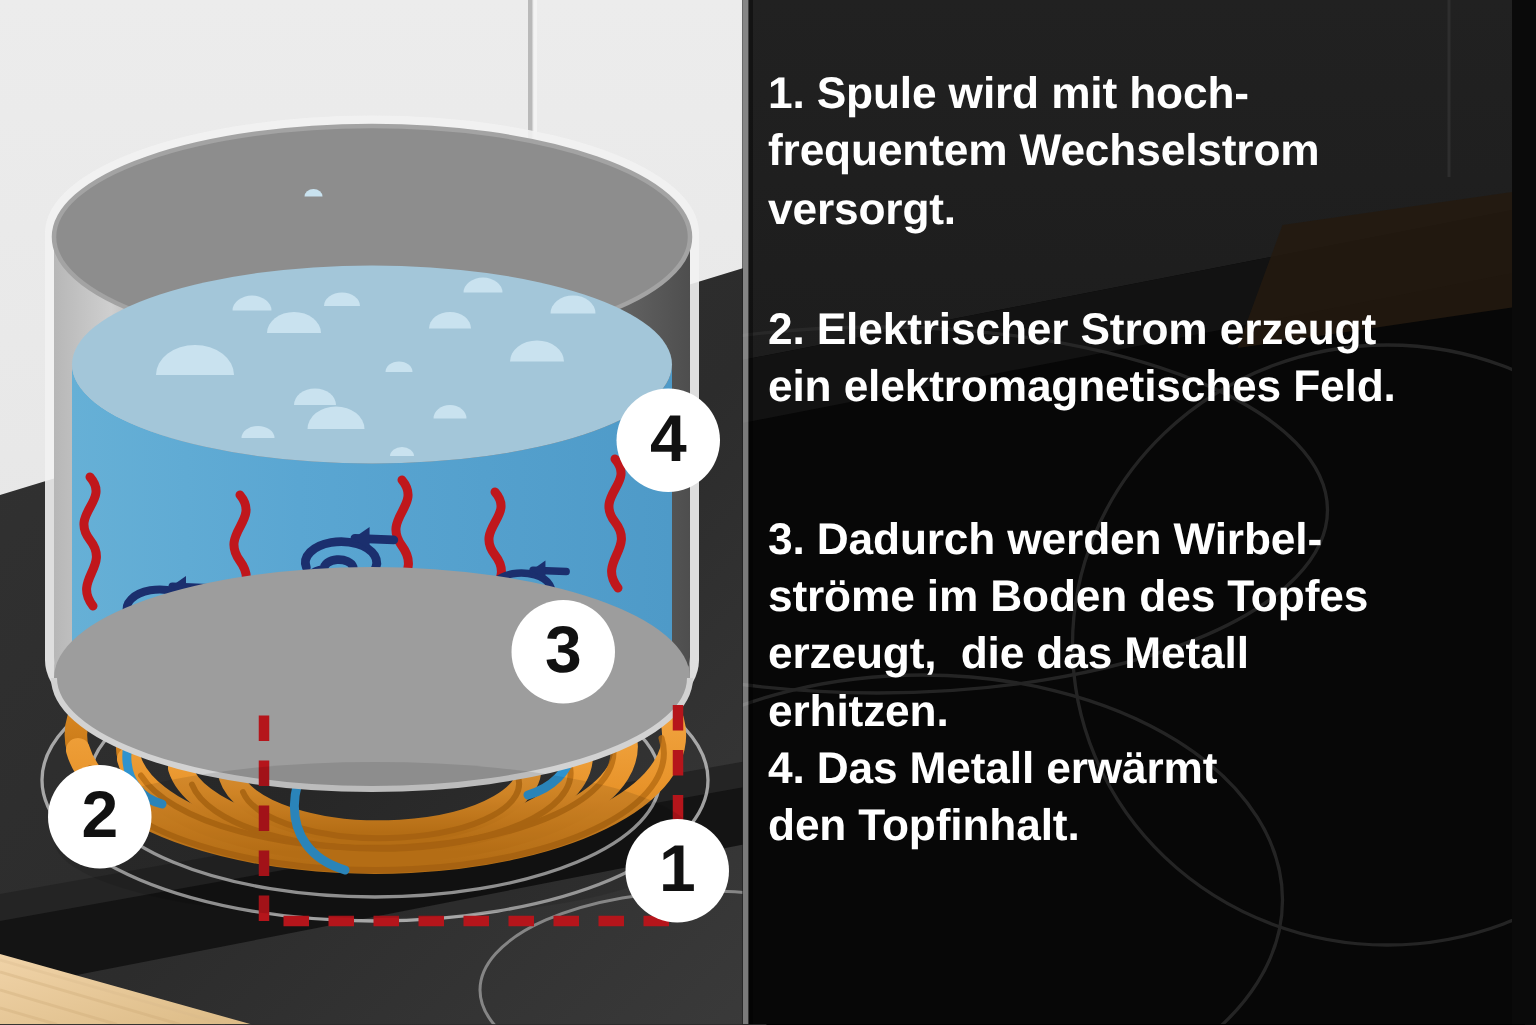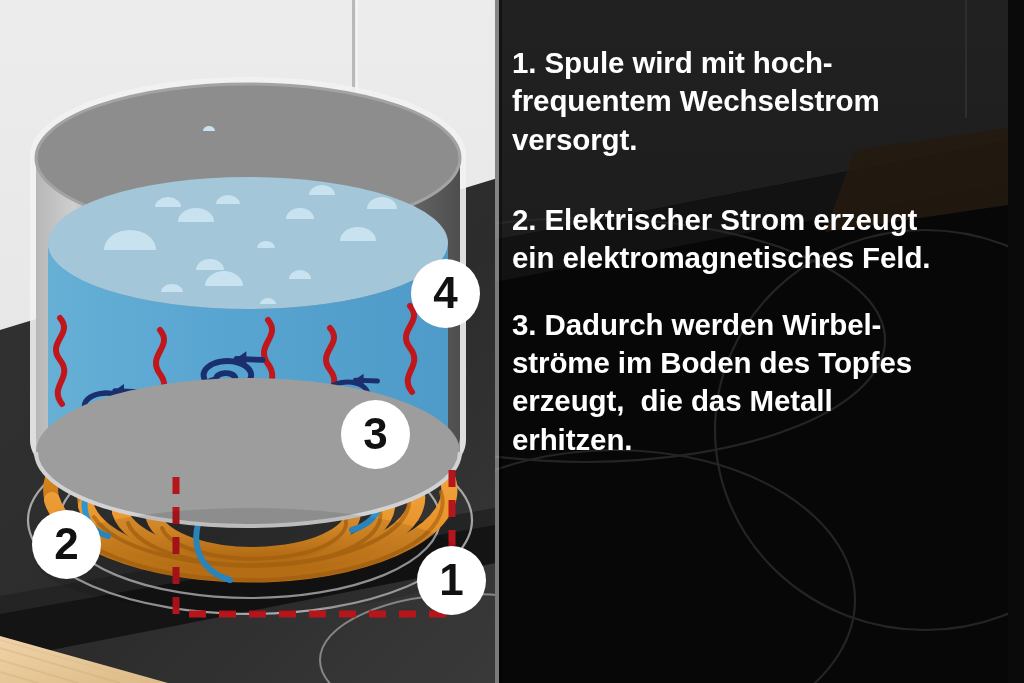--- a/index.html
+++ b/index.html
@@ -45,21 +45,21 @@
   }
   .step {
     color: #ffffff;
     font-size: 29.5px;
     font-weight: bold;
     line-height: 1.30;
     letter-spacing: -0.1px;
     white-space: pre-wrap;
   }
   .step-1 { margin-bottom: 42px; }
-  .step-2 { margin-bottom: 28px; }
+  .step-2 { margin-bottom: 63px; }
   .step-3 { }
   .step-4 { margin-bottom: 0; }
 
   
   .badge {
     position: absolute;
     border-radius: 50%;
     background: #ffffff;
     color: #111111;
     display: flex;
@@ -298,16 +298,18 @@
     <div class="steps">
       <div class="step step-1">1. Spule wird mit hoch-
 frequentem Wechselstrom
 versorgt.</div>
       <div class="step step-2">2. Elektrischer Strom erzeugt
 ein elektromagnetisches Feld.</div>
       <div class="step step-3">3. Dadurch werden Wirbel-
 ströme im Boden des Topfes
 erzeugt,  die das Metall
 erhitzen.</div>
+      <div class="step step-4">4. Das Metall erwärmt
+den Topfinhalt.</div>
     </div>
   </div>
 
 </div>
 
 </body></html>

